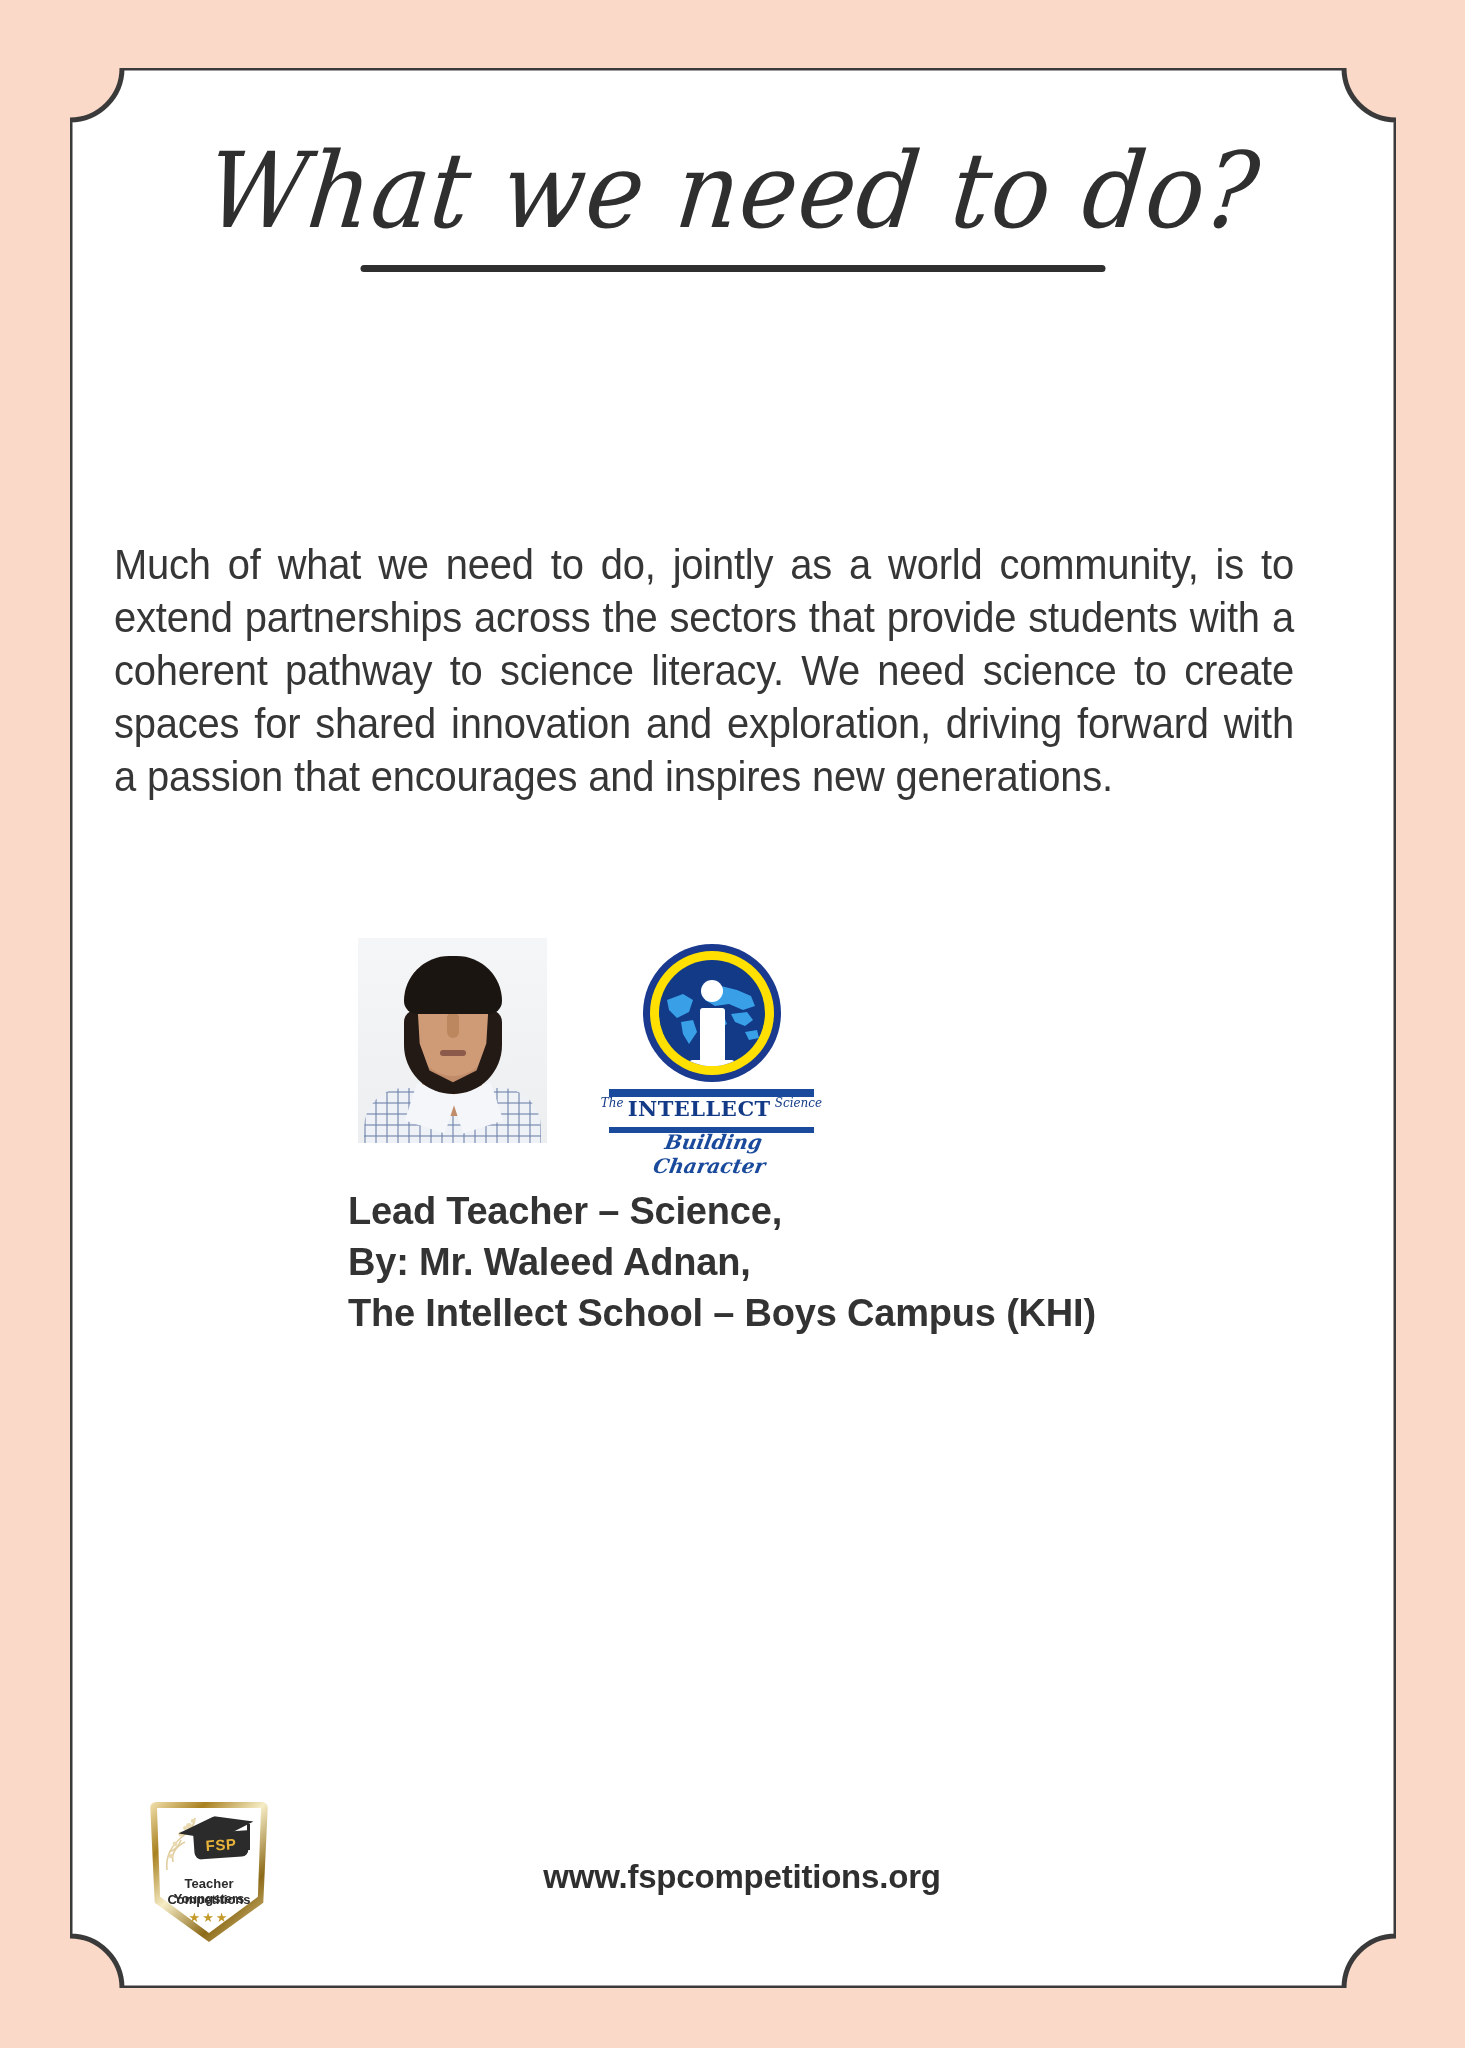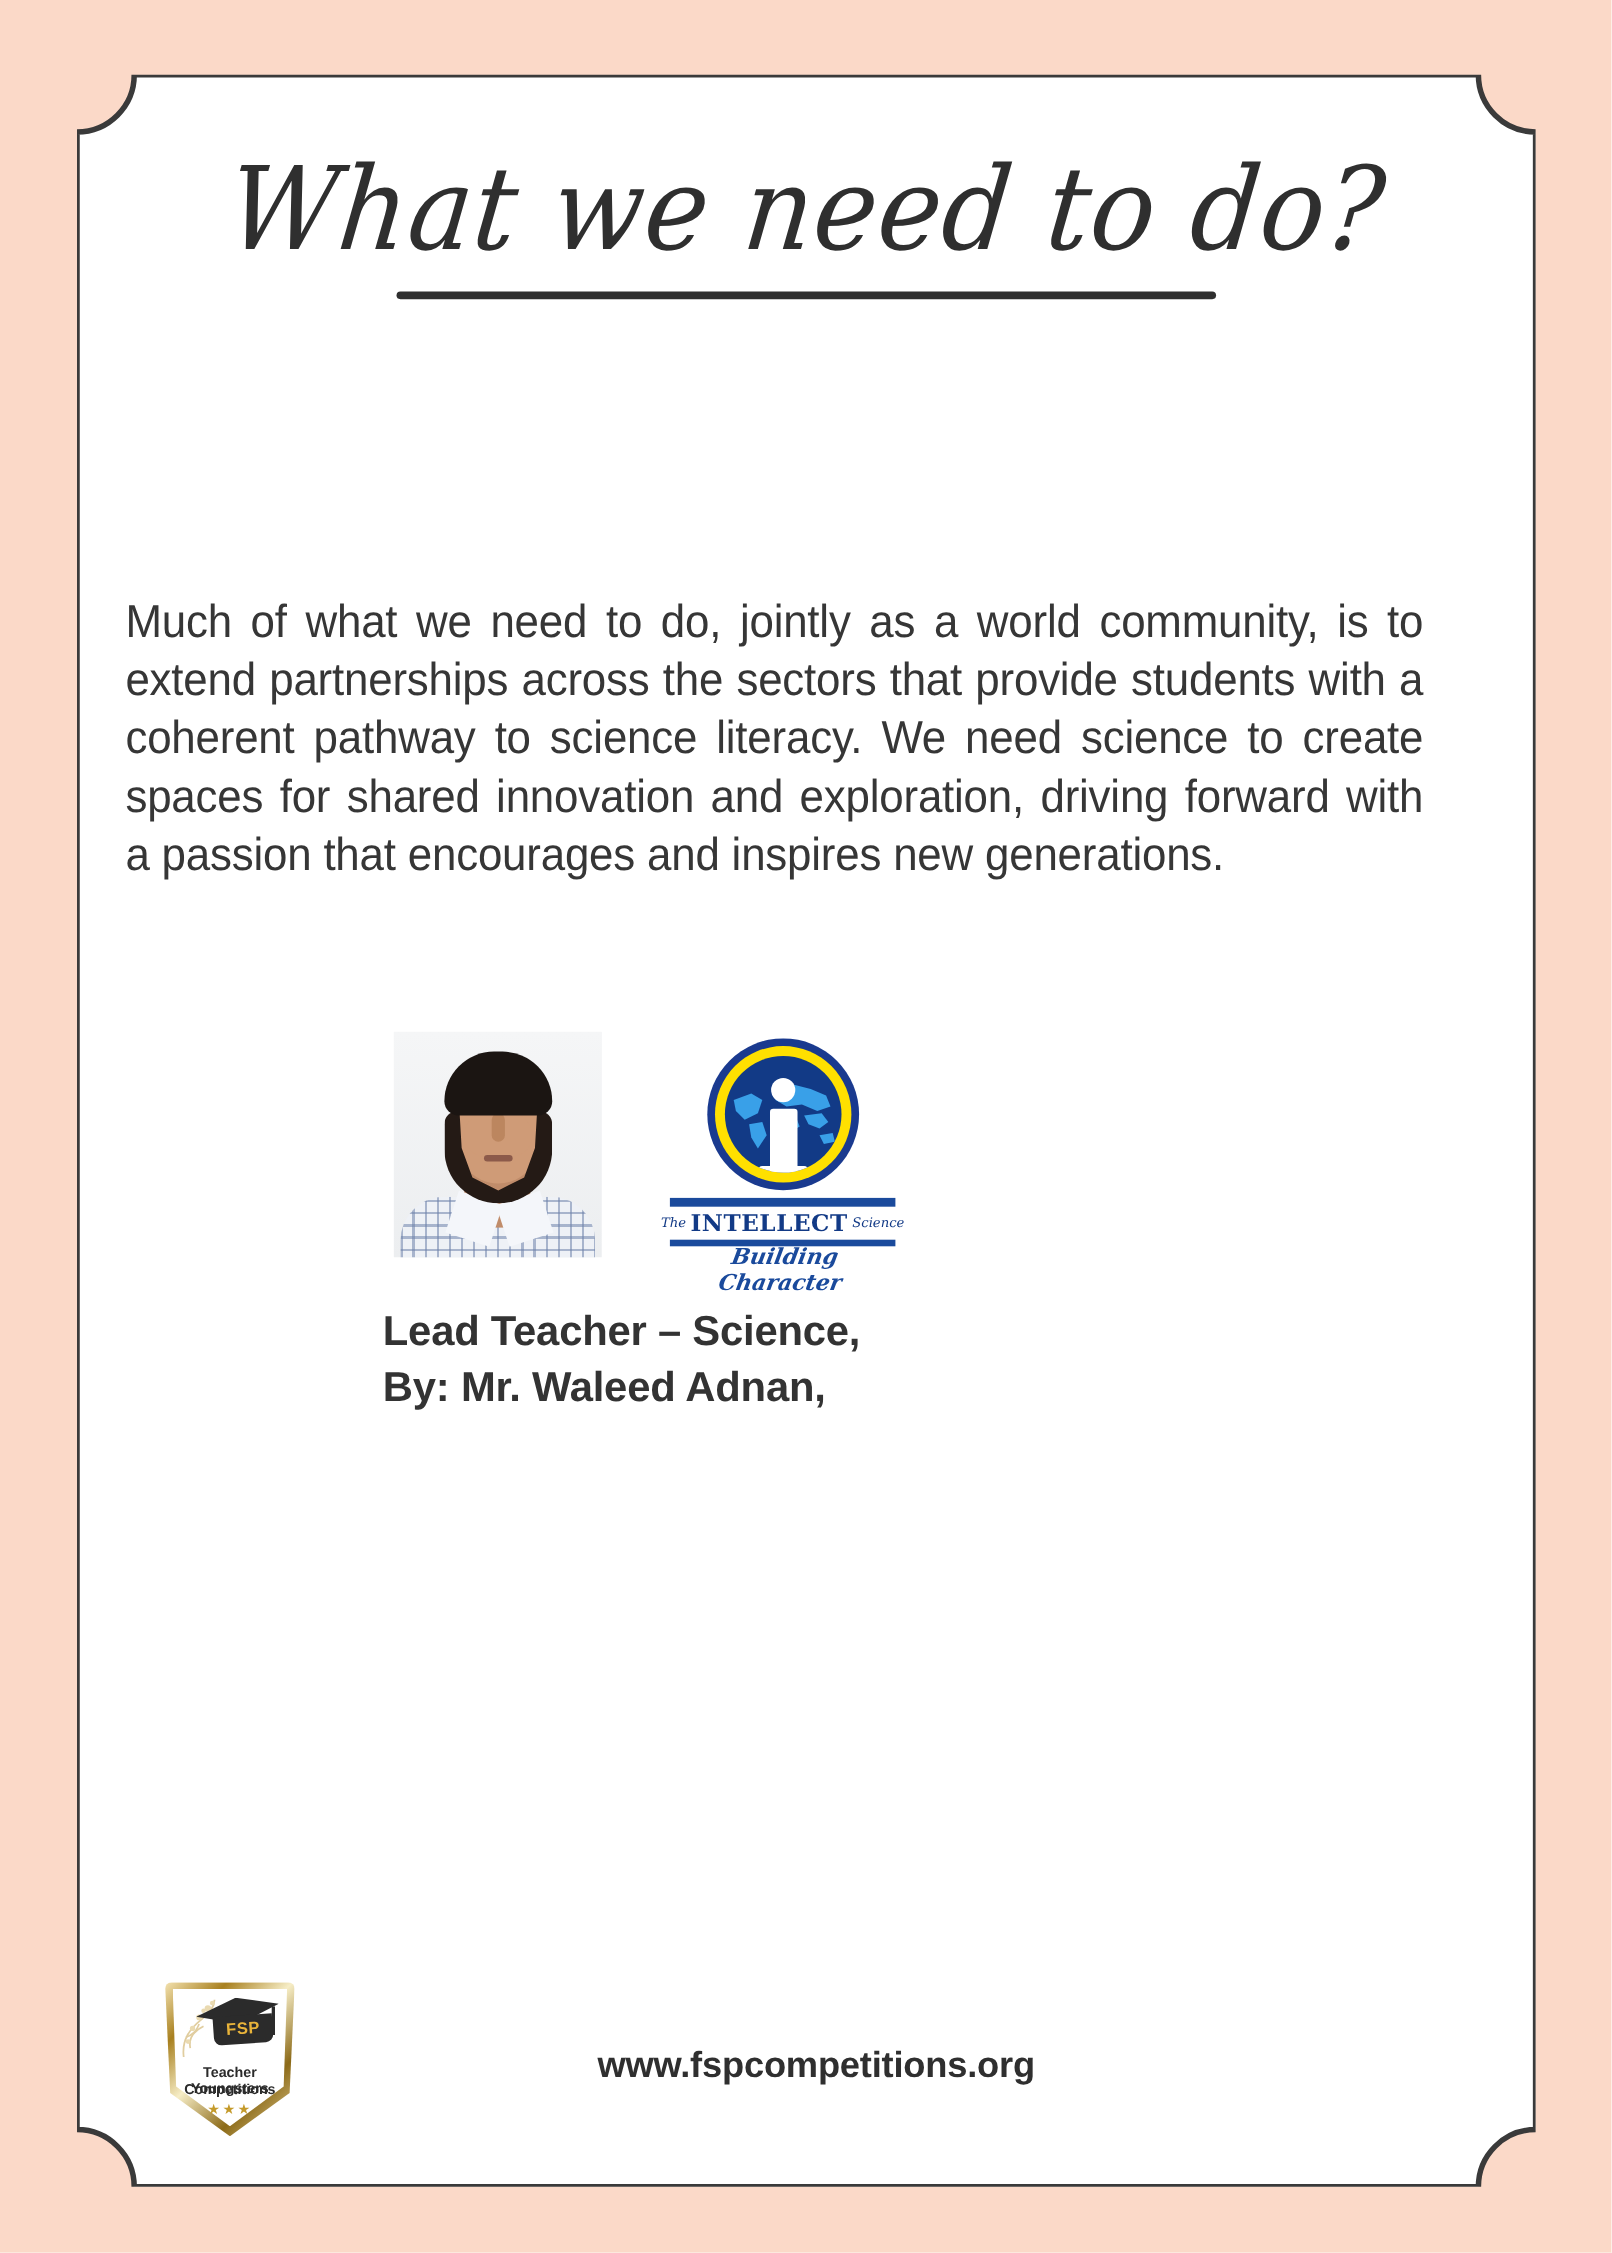--- a/index.html
+++ b/index.html
@@ -156,21 +156,21 @@
                background:#ffffff; border-radius:50%; }
   .logo-i-stem{position:absolute; left:50%; top:48px; width:25px; height:58px; margin-left:-12px;
                background:#ffffff; border-radius:3px; }
   .logo-i-foot{position:absolute; left:50%; top:100px; width:46px; height:13px; margin-left:-23px;
                background:#ffffff; border-radius:4px; }
 
   .logo-bar-top { position:absolute; left:0; top:145px; width:205px; height:8px; background:#1a4a9c; }
   .logo-bar-bot { position:absolute; left:0; top:183px; width:205px; height:6px; background:#1a4a9c; }
   .logo-name {
     position:absolute; left:0; top:152px; width:205px; height:30px;
-    display:flex; align-items:center; justify-content:center; gap:4px;
+    display:flex; align-items:flex-start; justify-content:center; gap:4px;
     color:#123a86;
   }
   .logo-name .the { font-family:"DejaVu Serif", serif; font-style:italic; font-size:12px; }
   .logo-name .main{ font-family:"DejaVu Serif", serif; font-weight:700; font-size:21px;
                     letter-spacing:0.5px; }
   .logo-name .sch { font-family:"DejaVu Serif", serif; font-style:italic; font-size:12px; }
   .logo-tag {
     position:absolute; left:0; top:186px; width:205px; text-align:center;
     font-family:"DejaVu Serif", serif; font-style:italic; font-weight:700;
     font-size:20px; color:#1a4a9c; transform: skewX(-10deg);
@@ -323,20 +323,21 @@
           <span class="sch">Science</span>
         </div>
         <div class="logo-bar-bot"></div>
         <div class="logo-tag">Building Character</div>
       </div>
     </div>
 
     <div class="byline">
       <div>Lead Teacher – Science,</div>
       <div>By: Mr. Waleed Adnan,</div>
+      <div>The Intellect School – Boys Campus (KHI)</div>
     </div>
 
     <div class="footer">
 
       <div class="fsp-badge">
         <div class="shield-shell"></div>
         <div class="shield-inner"></div>
         <svg class="shield-flourish" viewBox="0 0 46 66" xmlns="http://www.w3.org/2000/svg">
           <g fill="none" stroke="#c8a552" stroke-width="1.6">
             <path d="M8 58 C6 42 14 32 24 24 C32 18 36 12 36 6"></path>

